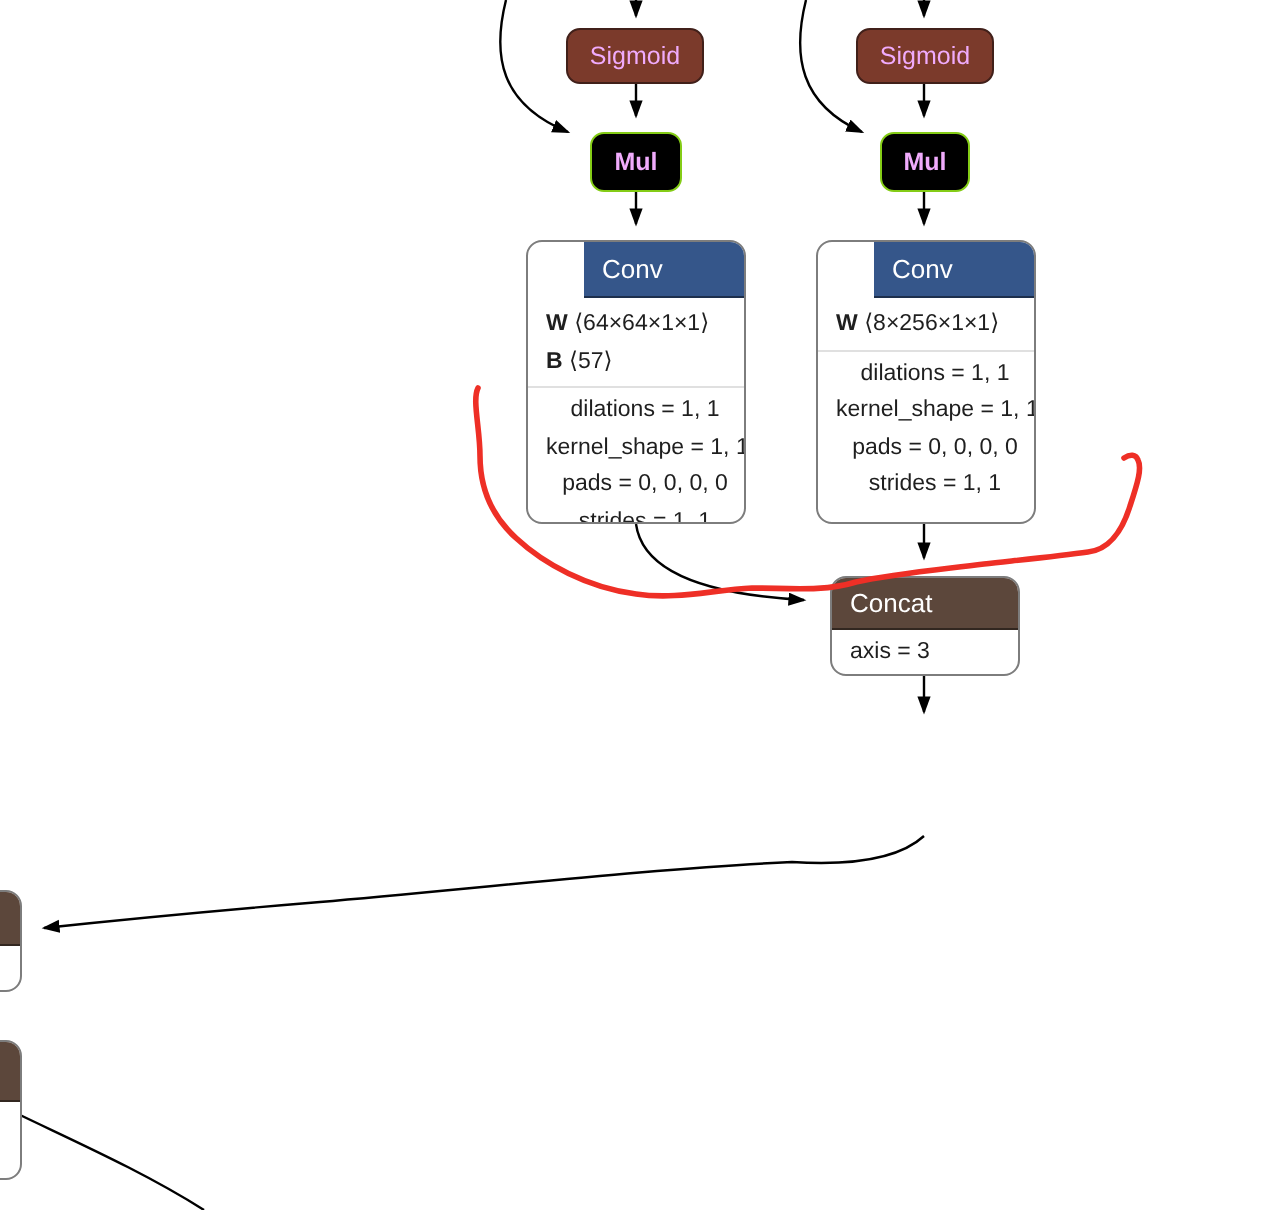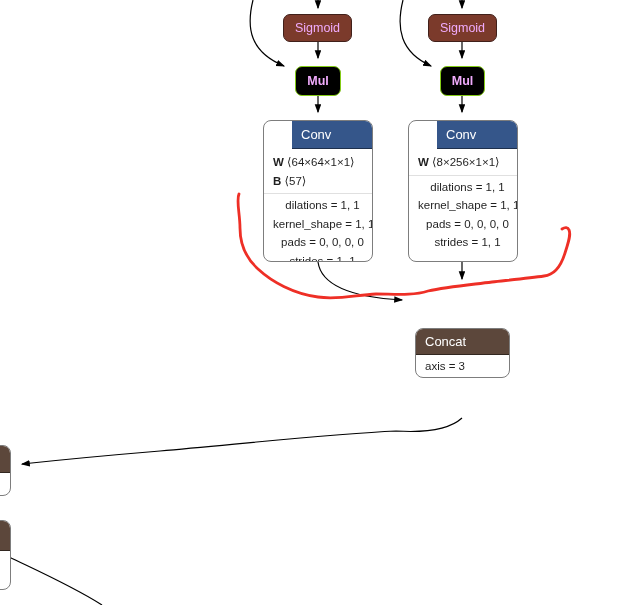--- a/index.html
+++ b/index.html
@@ -122,21 +122,21 @@
       <div class="row"><span class="bold">W</span>&nbsp;<span>⟨8×256×1×1⟩</span></div>
       <div class="attrs">
         <div class="row">dilations = 1, 1</div>
         <div class="row">kernel_shape = 1, 1</div>
         <div class="row">pads = 0, 0, 0, 0</div>
         <div class="row">strides = 1, 1</div>
       </div>
     </div>
   </div>
 
-  <div class="node tensor-node" style="left:415px; top:288px; width:95px; height:50px;margin-top:40px;">
+  <div class="node tensor-node" style="left:415px; top:288px; width:95px; height:50px;">
     <div class="header">Concat</div>
     <div class="body">
       <div class="row">axis = 3</div>
     </div>
   </div>
 
 
   <div class="node clipped" style="left:-31px; top:445px; width:42px; height:51px;">
     <div class="header" style="height:27px;"></div>
     <div class="body"></div>

